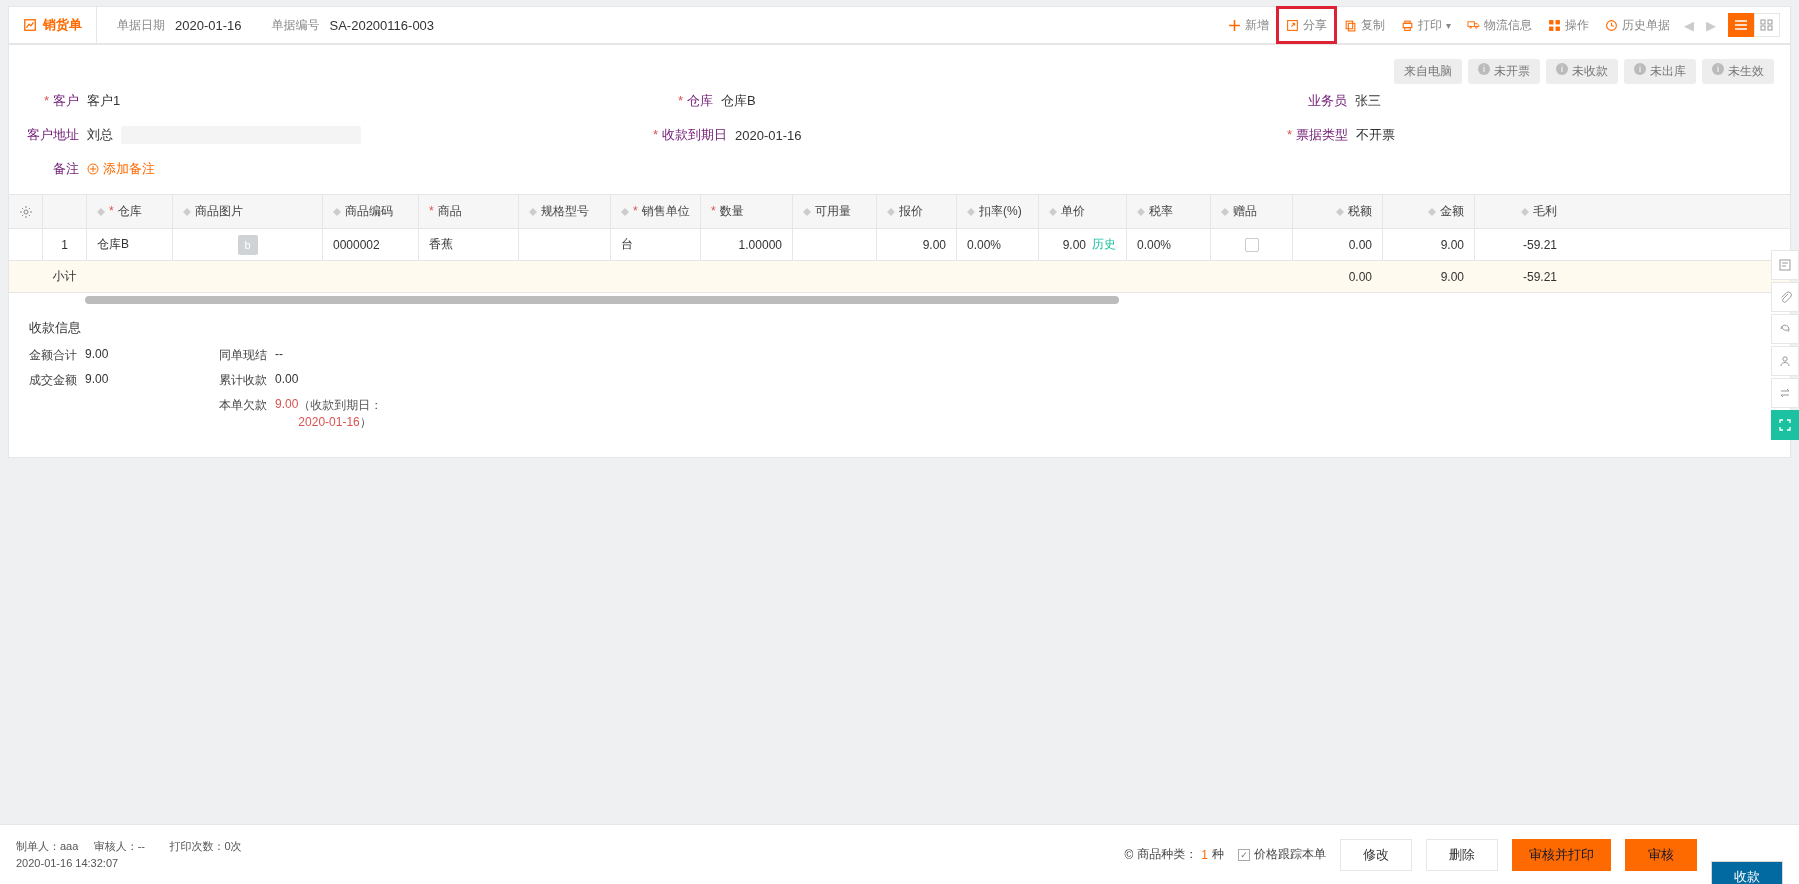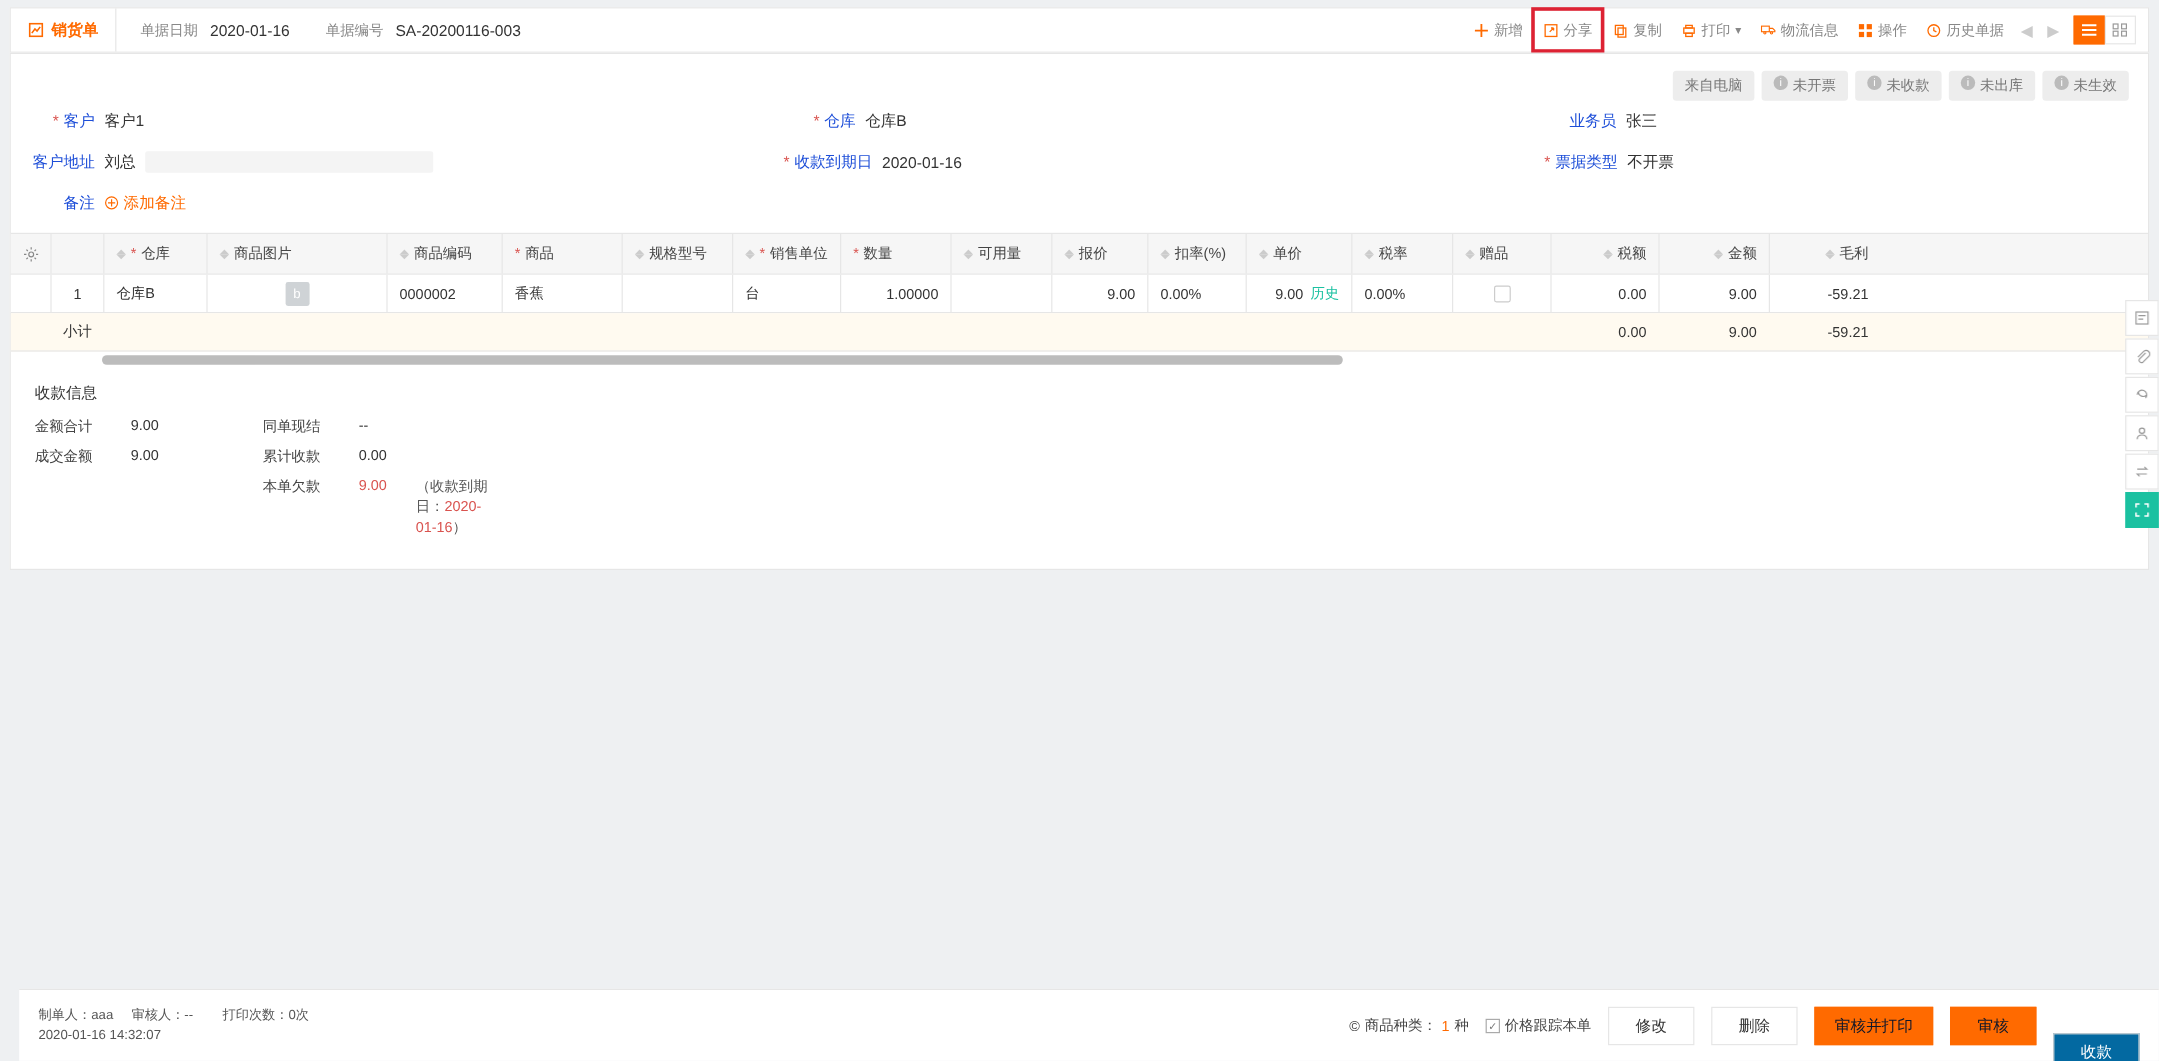--- a/index.html
+++ b/index.html
@@ -30,21 +30,21 @@
   .vt{ width:26px; height:24px; display:flex; align-items:center; justify-content:center; border:1px solid var(--border); color:var(--muted);}
   .vt.active{ background:var(--orange); border-color:var(--orange); color:#fff;}
   
   .badges{ display:flex; justify-content:flex-end; gap:6px; padding:10px 16px 0 0;}
   .badge{ background:#ededed; color:#777; border-radius:3px; padding:4px 10px; font-size:12px; display:flex; align-items:flex-start; gap:4px;}
   .badge .info{ width:12px; height:12px; border-radius:50%; background:#bbb; color:#fff; font-size:9px; display:flex; align-items:center; justify-content:center;}
   
   .card{ background:#fff; border:1px solid var(--border); margin:0 8px 0 8px; padding:4px 0 20px 0;}
   .formrow{ display:flex; padding:8px 10px 8px 10px;}
   .field{ display:flex; align-items:center; gap:8px; font-size:13px;}
-  .field .lab{ color:#1d4ed8; min-width:60px; text-align:right;}
+  .field .lab{ color:#701a75; min-width:60px; text-align:right;}
   .req::before{ content:"*"; color:var(--red); margin-right:4px;}
   .col1{ flex:0 0 36%;}
   .col2{ flex:0 0 36%;}
   .col3{ flex:0 0 28%;}
   .addnote{ color:var(--orange); display:flex; align-items:center; gap:4px; cursor:pointer;}
   .mask{ display:inline-block; width:240px; height:18px; background:#f4f4f4; border-radius:2px;}
   
   .tbl{ margin:8px 0 0 0; border-top:1px solid var(--border);}
   .thead,.trow{ display:flex; align-items:center; }
   .thead{ background:var(--bg-head); height:34px; font-size:12px; color:#444; border-bottom:1px solid var(--border);}
@@ -66,29 +66,29 @@
   .hist{ color:var(--teal); margin-left:6px;}
   .subtotal{ background:var(--bg-subtotal); font-weight:400;}
   .subtotal .cell{ border-right-color:transparent;}
   .hscroll{ height:10px; position:relative; margin:2px 10px 0 76px;}
   .hscroll .track{ position:absolute; inset:0; background:transparent;}
   .hscroll .thumb{ position:absolute; top:1px; height:8px; left:0; width:61%; background:#bcbcbc; border-radius:4px;}
   
   .section-title{ padding:14px 20px 4px 20px; font-size:13px; color:#333;}
   .paygrid{ display:flex; padding:2px 20px; font-size:12px; color:#333;}
   .paycol{ width:190px;}
-  .payrow{ display:flex; gap:24px; padding:4px 0;}
+  .payrow{ display:flex; gap:0; padding:4px 0;}
   .payrow .plab{ color:#444; min-width:56px;}
   .due{ color:var(--red);}
   
   .rail{ position:fixed; right:0; top:250px; width:28px; display:flex; flex-direction:column; gap:2px;}
   .rail .rbtn{ width:28px; height:30px; background:#fff; border:1px solid var(--border); display:flex; align-items:center; justify-content:center; color:#999;}
   .rail .rbtn.expand{ background:var(--teal); border-color:var(--teal); color:#fff;}
   
-  .footer{ position:fixed; bottom:0; left:16px; right:0; height:60px; background:#fff; border-top:1px solid var(--border); display:flex; align-items:center; padding:0 16px;}
+  .footer{ position:fixed; bottom:0; left:0; right:0; height:60px; background:#fff; border-top:1px solid var(--border); display:flex; align-items:center; padding:0 16px;}
   .finfo{ font-size:11px; color:#555; line-height:1.5;}
   .ftools{ margin-left:auto; display:flex; align-items:center; gap:14px;}
   .ftext{ font-size:12px; color:#444; display:flex; align-items:center; gap:4px;}
   .ftext .accent{ color:var(--orange);}
   .chk{ width:12px; height:12px; border:1px solid #aaa; display:inline-flex; align-items:center; justify-content:center; font-size:9px; color:#777;}
   .btn{ min-width:72px; height:32px; padding:0 16px; border:1px solid var(--border); background:#fff; color:#333; font-size:13px; display:flex; align-items:center; justify-content:center; cursor:pointer;}
   .btn.primary{ background:var(--orange); border-color:var(--orange); color:#0f172a;}
   .btn.disabled{ background:#0369a1; color:#fff; border-color:#d7d7d7;margin-top:44px;}
   svg{ display:block;}
 </style>

